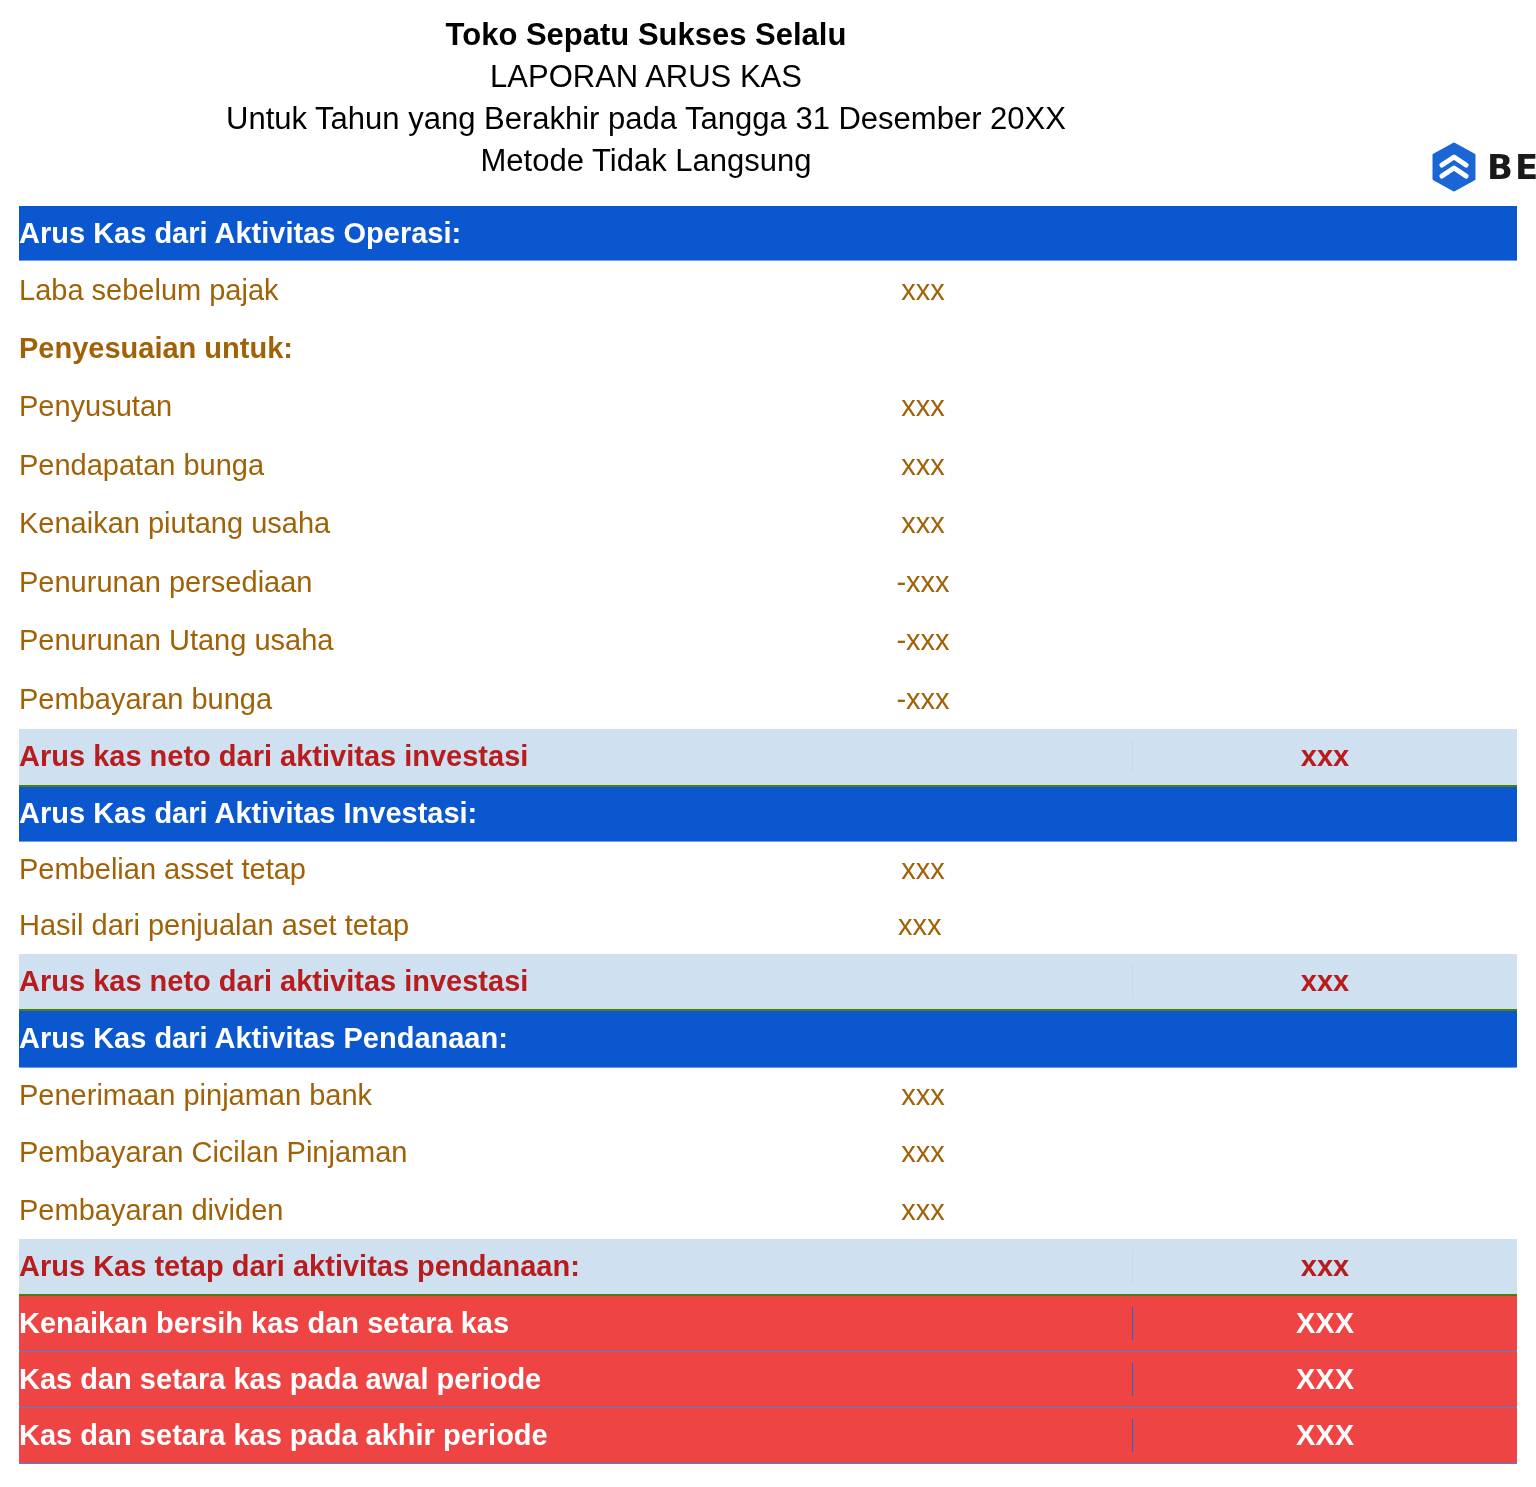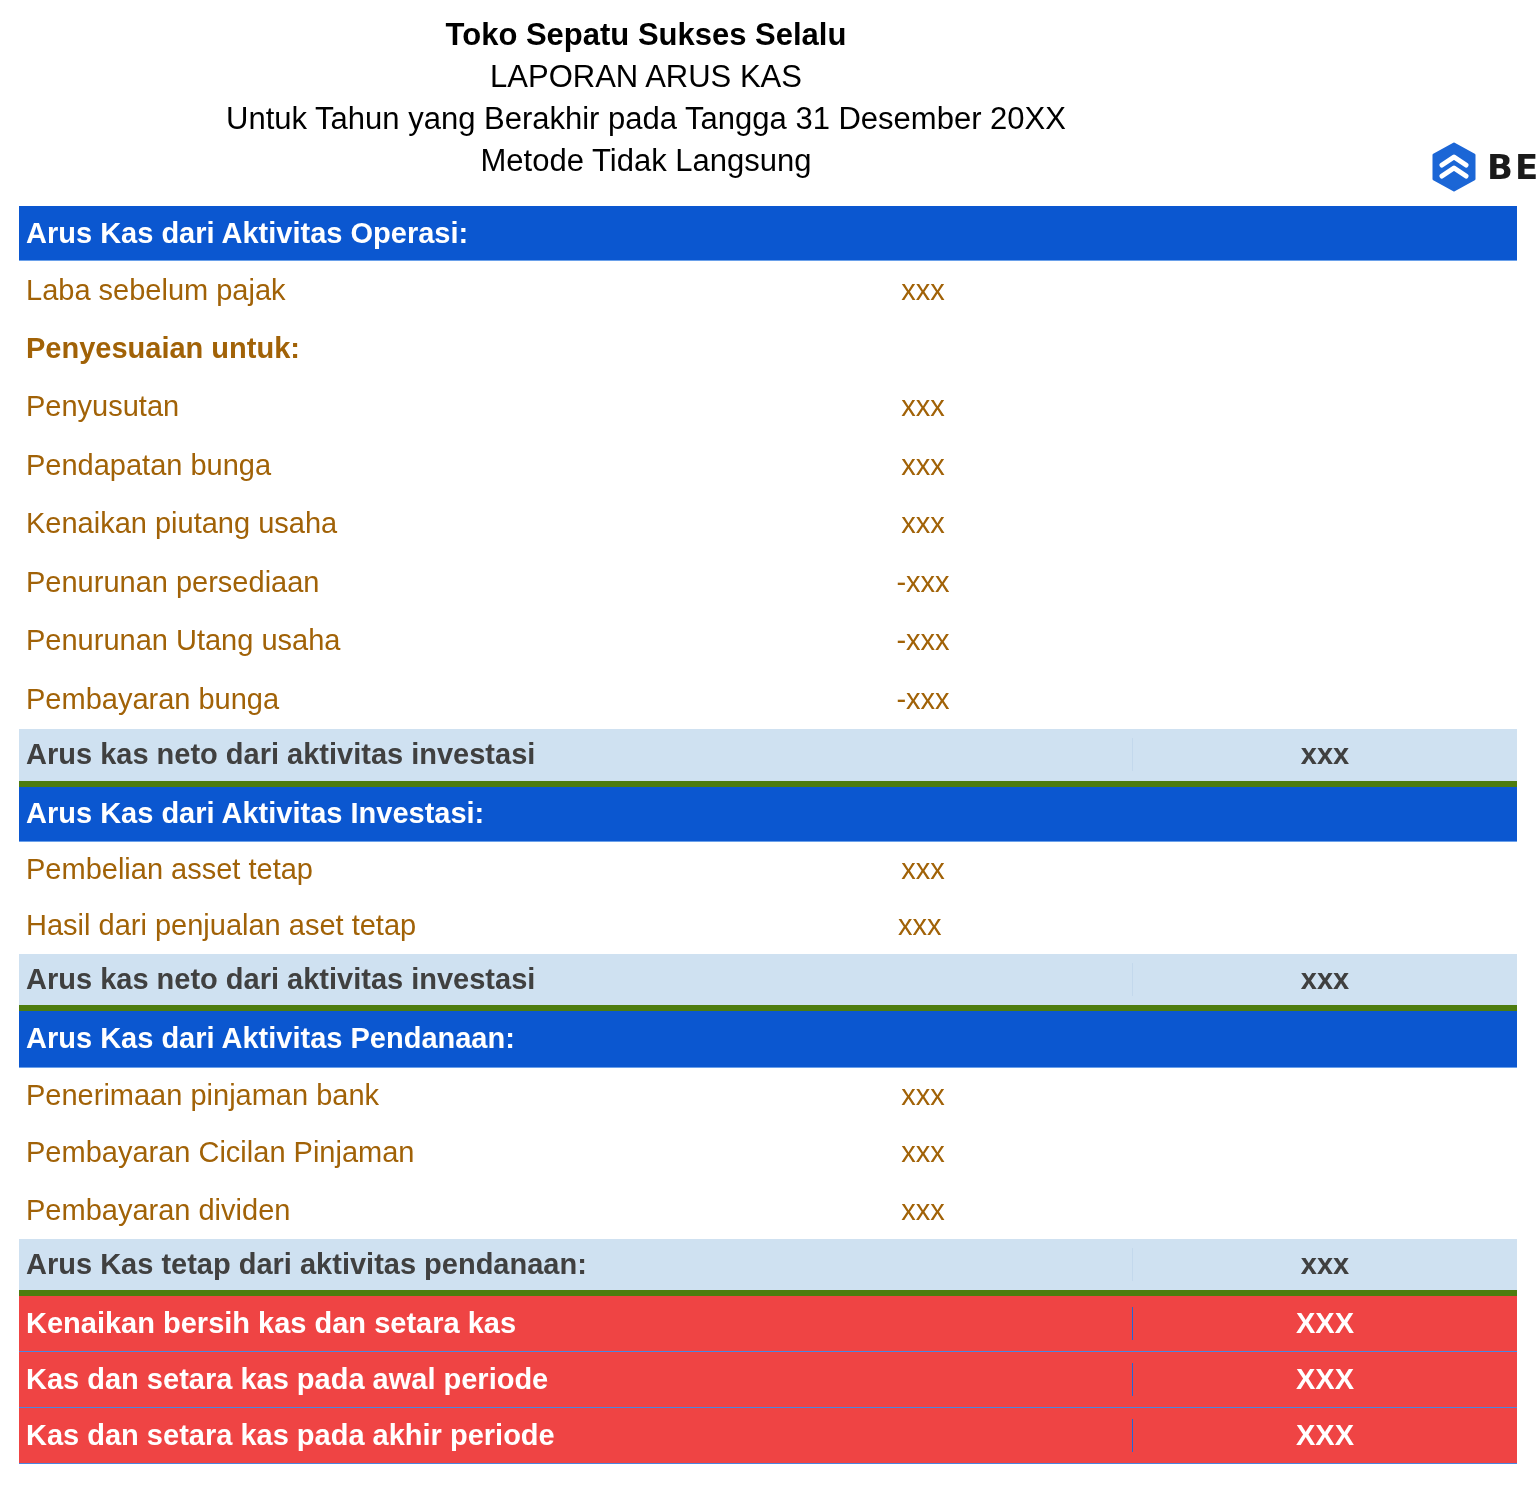--- a/index.html
+++ b/index.html
@@ -5,27 +5,27 @@
     html, body { margin: 0; padding: 0; background: #ffffff; }
     body { width: 1536px; height: 1487px; position: relative; font-family: "Liberation Sans", sans-serif; color: #000; overflow: hidden; }
     .header { position: absolute; left: 0; top: 14px; width: 1292px; text-align: center; }
     .header .line { font-size: 31px; line-height: 42px; }
     .header .company { font-weight: bold; }
     .logo { position: absolute; left: 1431px; top: 142px; display: flex; align-items: center; }
     .logo svg { display: block; }
     .logo .word { font-family: "DejaVu Sans", sans-serif; font-weight: bold; font-size: 34px; color: #1a1a1a; margin-left: 10px; letter-spacing: 2px; }
     .table { position: absolute; left: 19px; top: 206px; width: 1498px; }
     .row { display: flex; align-items: center; font-size: 29px; box-sizing: border-box; }
-    .row .label { width: 695px; padding-left: 7px; box-sizing: border-box; white-space: nowrap; }
+    .row .label { width: 695px; padding-left: 0; box-sizing: border-box; white-space: nowrap; }
     .row .col1 { width: 418px; text-align: center; box-sizing: border-box; }
     .row .col2 { width: 385px; text-align: center; box-sizing: border-box; }
     .row.section { background: #0b57d0; color: #fff; font-weight: bold; height: 55px; border-bottom: 1px solid #6aa0ea; }
     .row.item { background: #fff; color: #a16207; height: 58.5px; }
     .row.item.sub { font-weight: bold; }
-    .row.total { background: #cfe1f1; color: #404040; font-weight: bold; height: 57px; border-bottom: 6px solid #4d7c0f; }
+    .row.total { background: #cfe1f1; color: #b91c1c; font-weight: bold; height: 57px; border-bottom: 2px solid #4d7c0f; }
     .row.grand { background: #ef4444; color: #fff; font-weight: bold; height: 56px; border-bottom: 1px solid #4a86e0; }
     .row.total .col2 { border-left: 1px solid #c3d8ec; }
     .row.grand .col2 { border-left: 1px solid #2166d6; }
     .row.section .col2 { border-left: 1px solid #1260d4; }
   </style>
 </head>
 <body>
 
 <div class="header">
   <div class="line company">Toko Sepatu Sukses Selalu</div>

